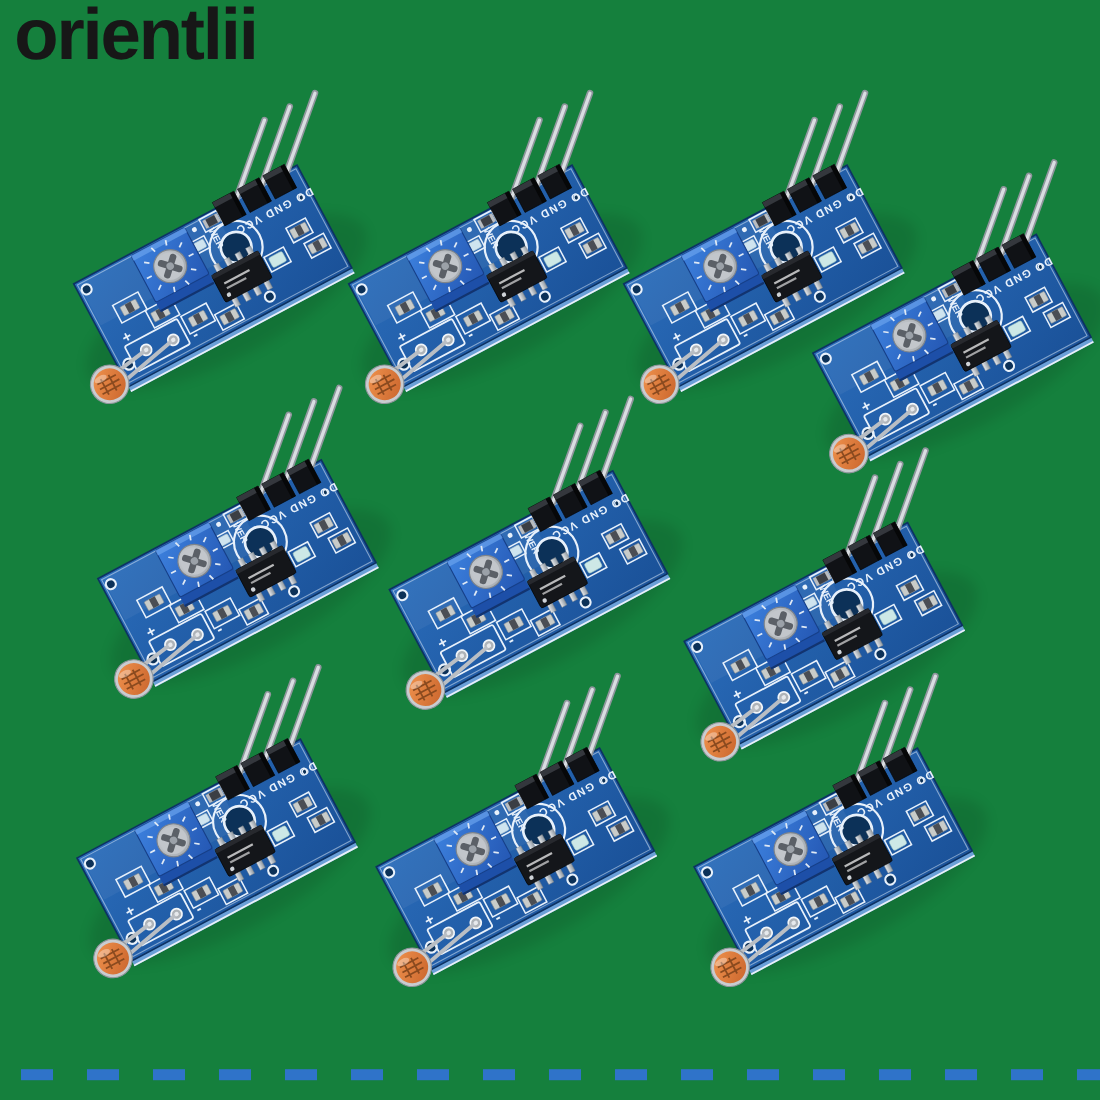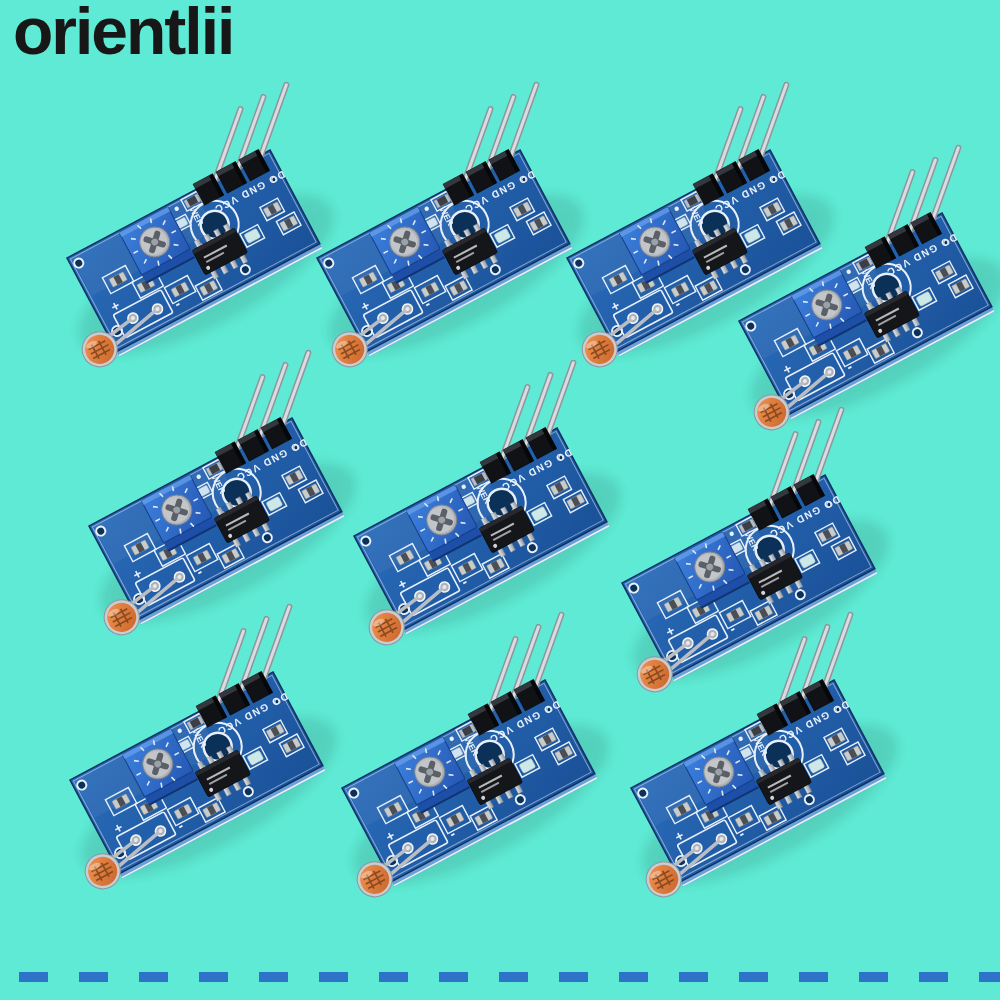--- a/index.html
+++ b/index.html
@@ -1,17 +1,17 @@
 <!DOCTYPE html>
 <html><head>
 <meta charset="utf-8">
 <style>
   html,body{margin:0;padding:0;background:#fff;}
   .stage{
-    position:relative;width:1000px;height:1000px;background:#5eead4;
+    position:relative;width:1000px;height:1000px;background:#15803d;
     overflow:hidden;font-family:"Liberation Sans", sans-serif;
   }
   .brand{
     position:absolute;left:13px;top:-2px;
     font-size:66px;font-weight:bold;letter-spacing:-2px;color:#171717;
     line-height:1.0;
   }
   .modules-layer{position:absolute;left:0;top:0;width:1000px;height:1000px;}
   .module{position:absolute;width:340px;height:315px;overflow:visible;}
   .divider{position:absolute;}

